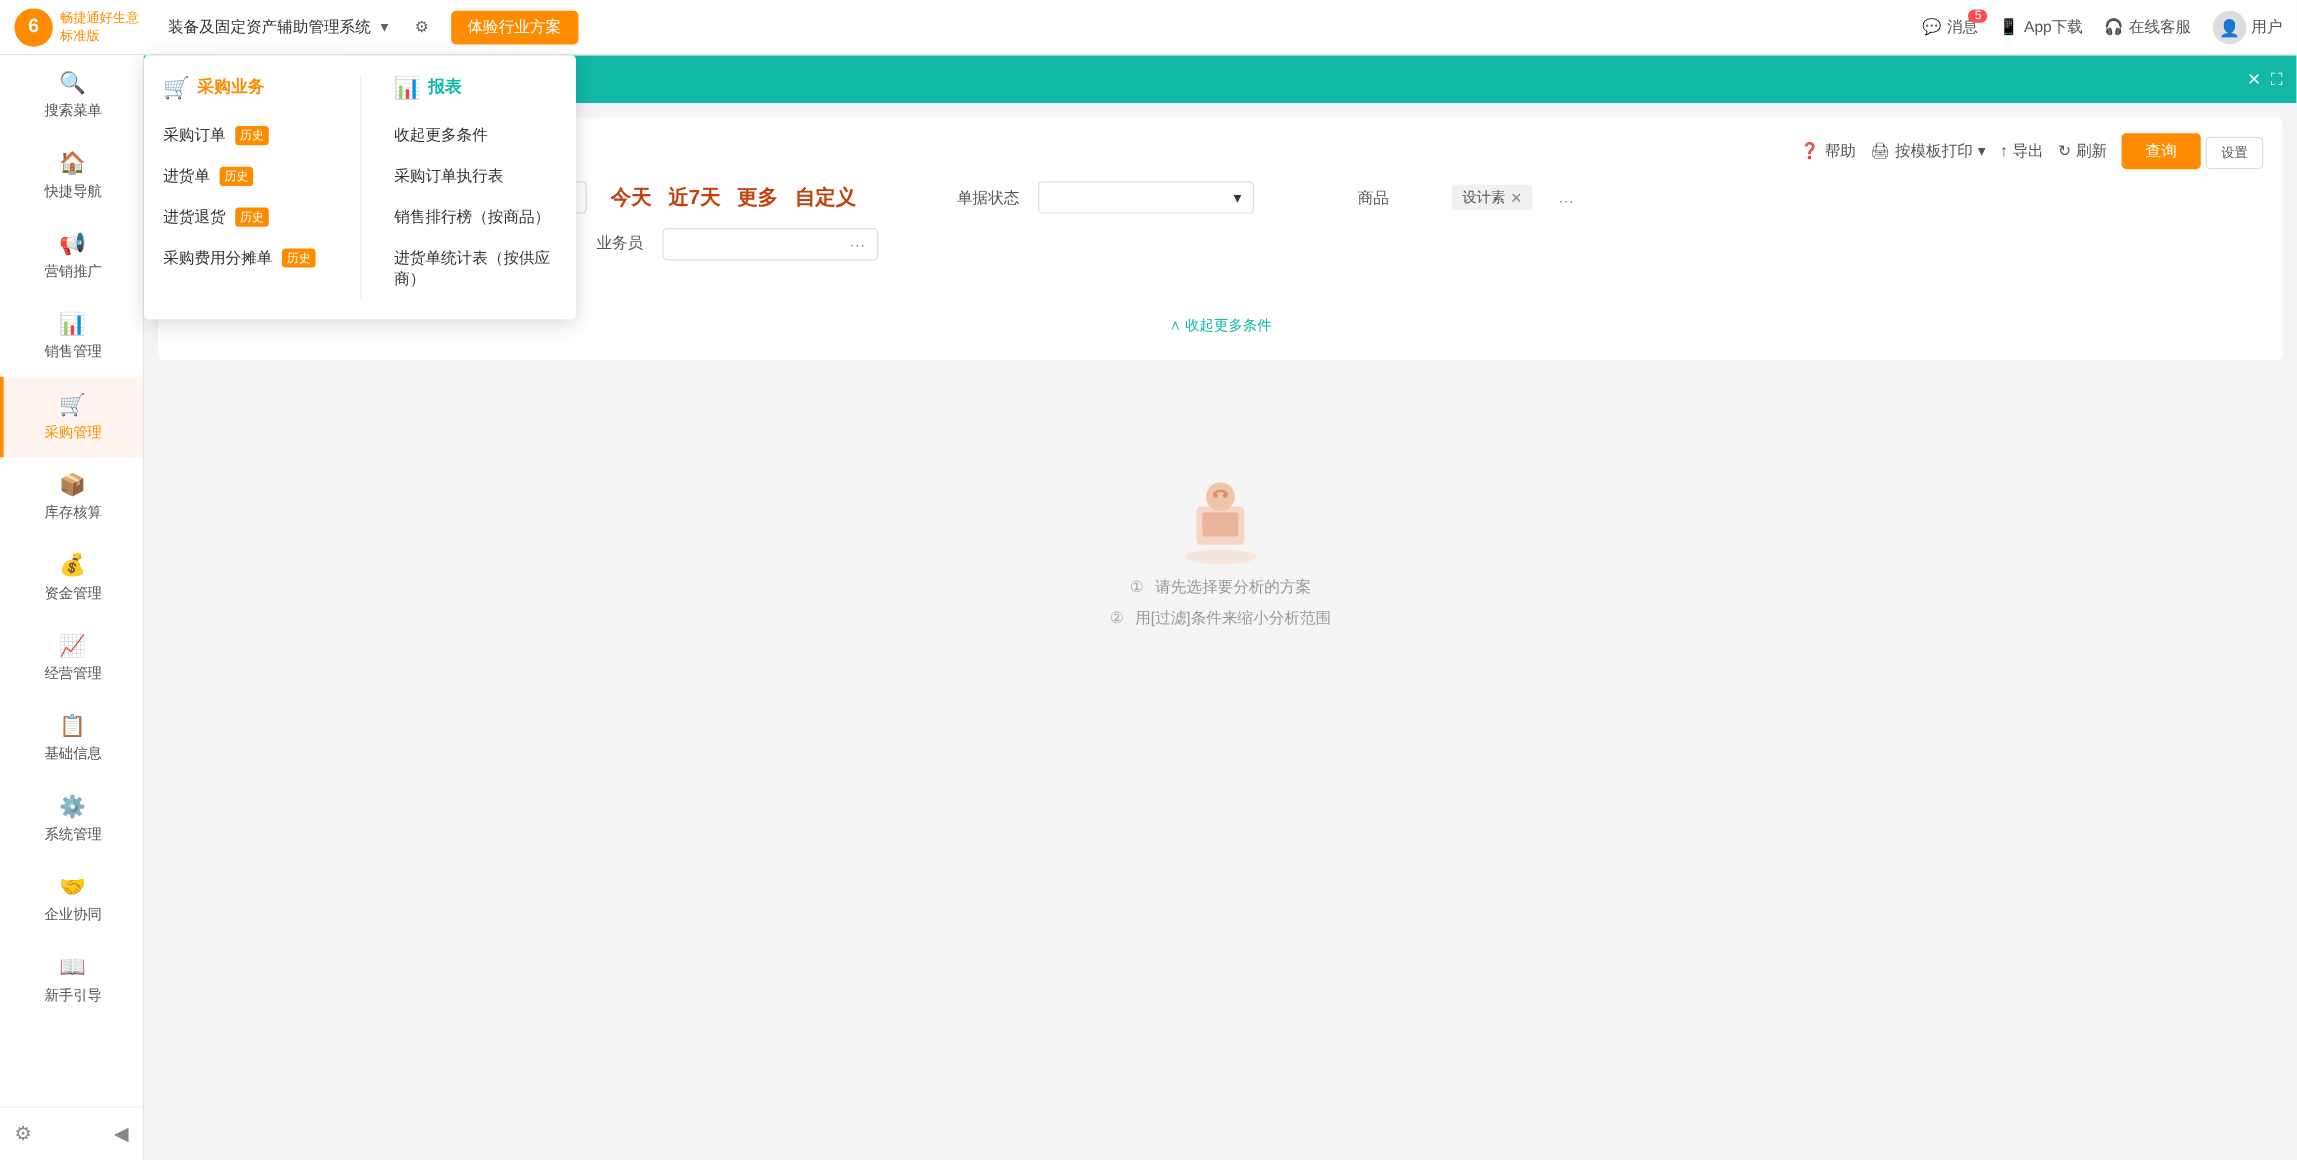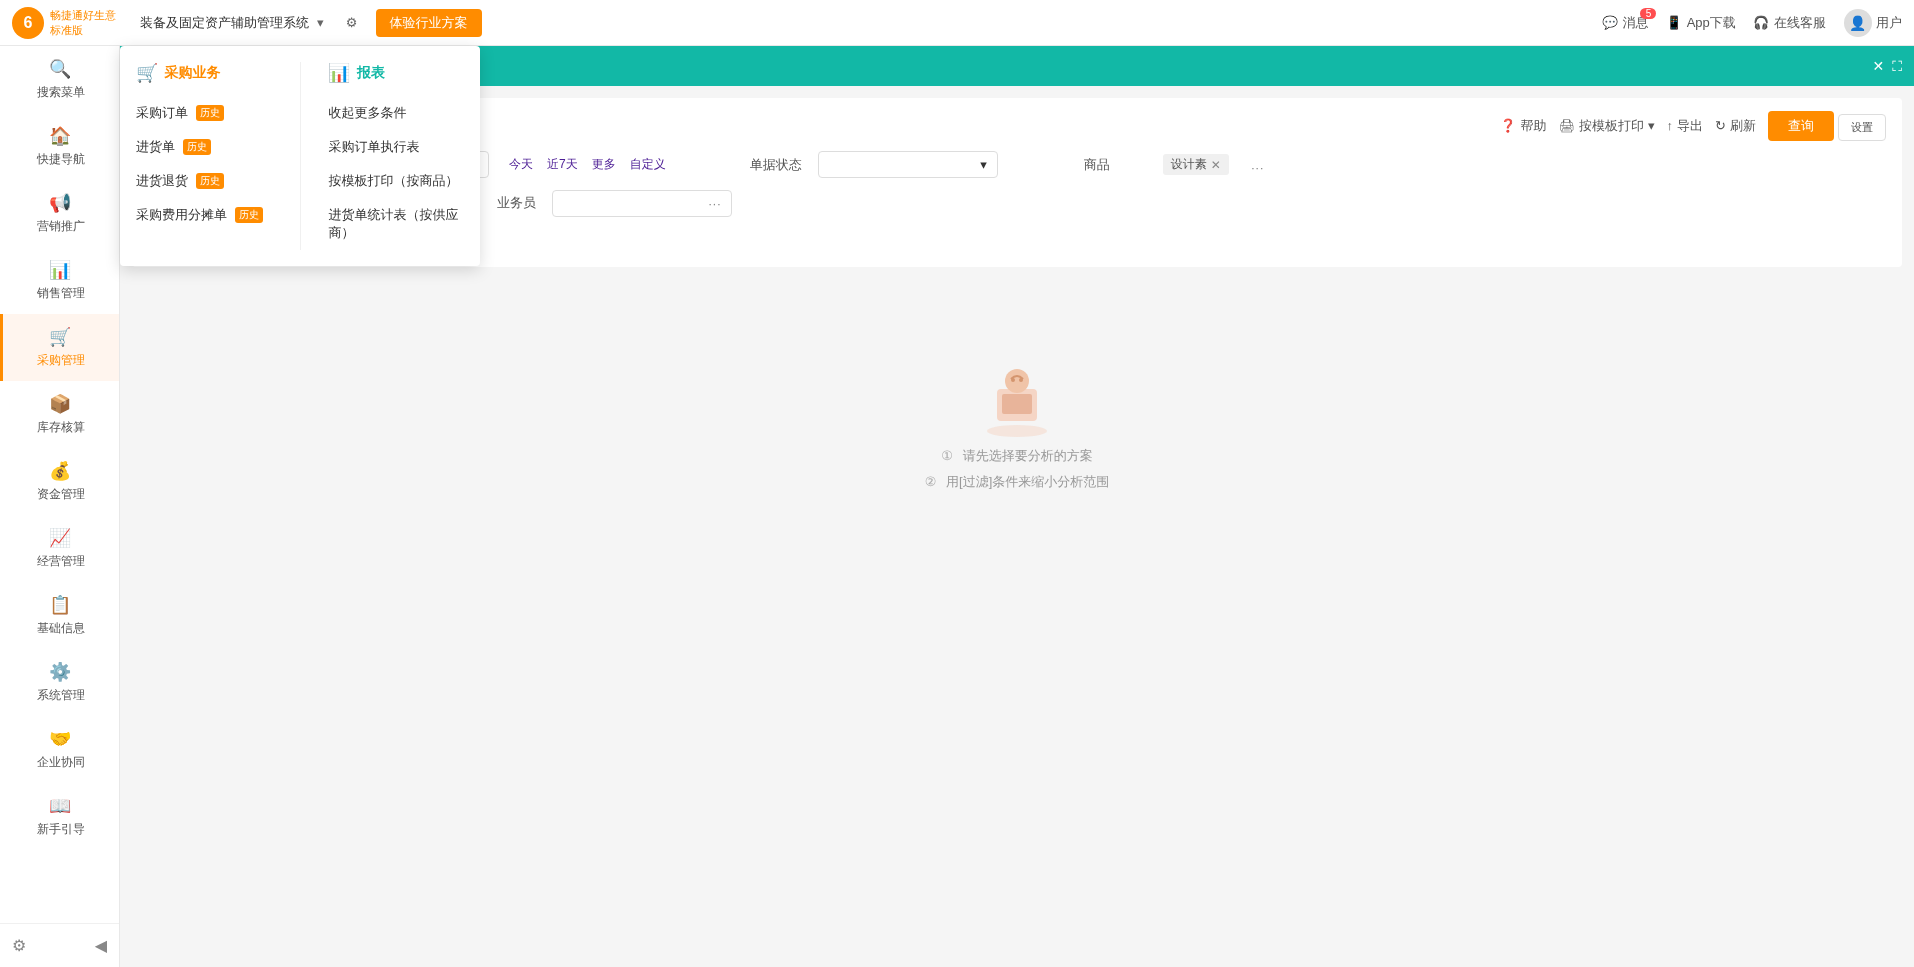--- a/index.html
+++ b/index.html
@@ -50,21 +50,21 @@
     .toolbar-btn { display: flex; align-items: center; gap: 4px; color: #555; font-size: 13px; cursor: pointer; }
     .query-btn { background: #ff8c00; color: white; border: none; border-radius: 4px; padding: 6px 20px; font-size: 13px; cursor: pointer; }
     .settings-btn { border: 1px solid #ddd; background: #fff; border-radius: 4px; padding: 5px 12px; font-size: 11px; cursor: pointer; color: #555; margin-top: 4px; display: block; }
     .filter-rows { display: flex; flex-direction: column; gap: 10px; }
     .filter-row { display: flex; align-items: center; gap: 16px; flex-wrap: wrap; }
     .filter-label { color: #555; font-size: 13px; white-space: nowrap; min-width: 60px; text-align: right; }
     .filter-select { border: 1px solid #ddd; border-radius: 4px; padding: 5px 10px; font-size: 13px; color: #333; min-width: 160px; background: #fff; display: flex; align-items: center; justify-content: space-between; cursor: pointer; }
     .date-range { display: flex; align-items: center; gap: 6px; }
     .date-input { border: 1px solid #ddd; border-radius: 4px; padding: 5px 10px; font-size: 13px; color: #333; width: 120px; background: #fff; }
     .quick-dates { display: flex; gap: 6px; }
-    .quick-date-btn { border: none; background: none; color: #4c1d95; font-size: 12px; cursor: pointer; padding: 2px 4px; }
+    .quick-date-btn { border: none; background: none; color: #c2410c; font-size: 17px; cursor: pointer; padding: 2px 4px; font-weight: bold; }
     .tag { display: inline-flex; align-items: center; background: #f0f0f0; border-radius: 3px; padding: 2px 8px; font-size: 12px; color: #555; gap: 4px; }
     .tag-close { cursor: pointer; color: #888; }
     .collapse-bar { text-align: center; padding: 8px; color: #12b8a6; font-size: 12px; cursor: pointer; }
 
     
     .empty-state { display: flex; flex-direction: column; align-items: center; justify-content: center; padding: 80px 0; color: #999; font-size: 13px; gap: 8px; }
     .empty-icon { width: 100px; height: 80px; position: relative; }
     .purchase-menu { position: fixed; top: 46px; left: 120px; background: #fff; box-shadow: 0 4px 16px rgba(0,0,0,0.15); border-radius: 4px; z-index: 200; width: 360px; padding: 16px; display: flex; gap: 24px; }
     .menu-col { flex: 1; }
     .menu-col-title { display: flex; align-items: center; gap: 6px; font-size: 14px; color: #ff8c00; font-weight: bold; margin-bottom: 12px; }
@@ -267,20 +267,24 @@
 
           <div class="filter-row">
             <span class="filter-label">客户</span>
             <div class="filter-select" style="min-width:180px;">
               <span></span>
               <span style="color:#888;">···</span>
             </div>
           </div>
         </div>
 
+        <div class="collapse-bar">
+          <span>∧</span>
+          <span>收起更多条件</span>
+        </div>
       </div>
 
       <div class="empty-state">
         <div class="empty-icon">
           <svg width="100" height="80" viewBox="0 0 100 80">
             <ellipse cx="50" cy="72" rx="30" ry="6" fill="#f5d5c5" opacity="0.5"></ellipse>
             <rect x="30" y="30" width="40" height="32" rx="4" fill="#f5d5c5"></rect>
             <rect x="35" y="35" width="30" height="20" rx="2" fill="#e8b49a"></rect>
             <circle cx="50" cy="22" r="12" fill="#f0c4a8"></circle>
             <path d="M44 20 Q50 14 56 20" stroke="#d4956e" fill="none" stroke-width="2"></path>
@@ -333,19 +337,19 @@
       <span class="menu-col-title-icon">📊</span>
       <span>报表</span>
     </div>
     <div class="menu-item-row">
       <span class="menu-item-label">收起更多条件</span>
     </div>
     <div class="menu-item-row">
       <span class="menu-item-label">采购订单执行表</span>
     </div>
     <div class="menu-item-row">
-      <span class="menu-item-label">按模板打印（按商品）</span>
+      <span class="menu-item-label">销售排行榜（按商品）</span>
     </div>
     <div class="menu-item-row">
       <span class="menu-item-label">进货单统计表（按供应商）</span>
     </div>
   </div>
 </div>
 
 </body></html>

